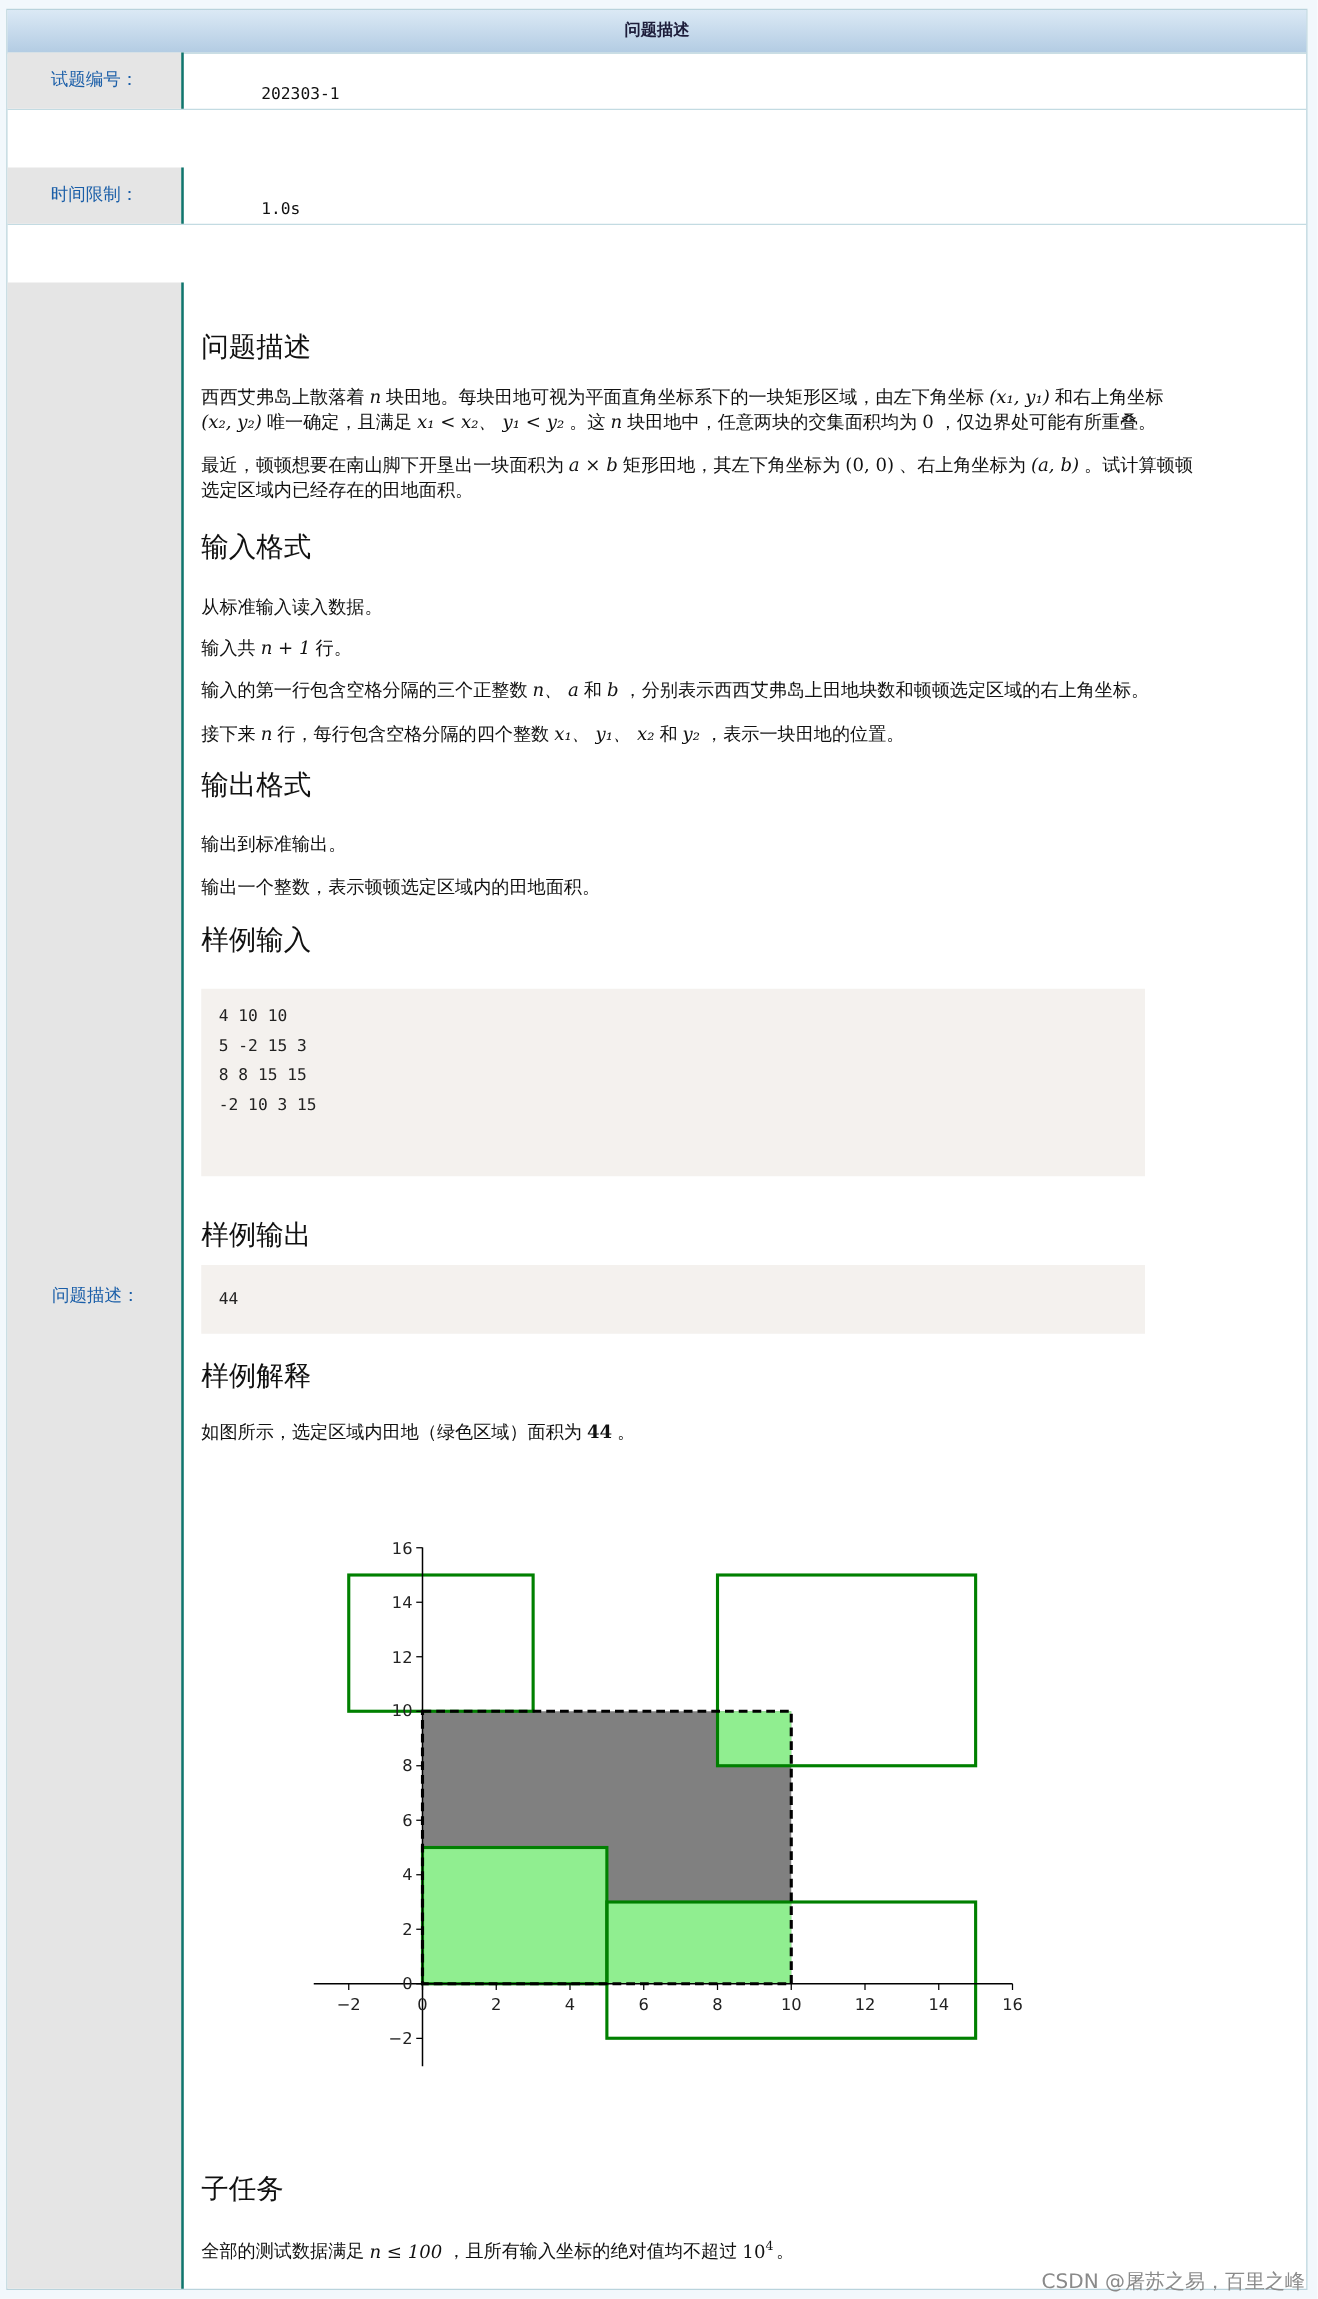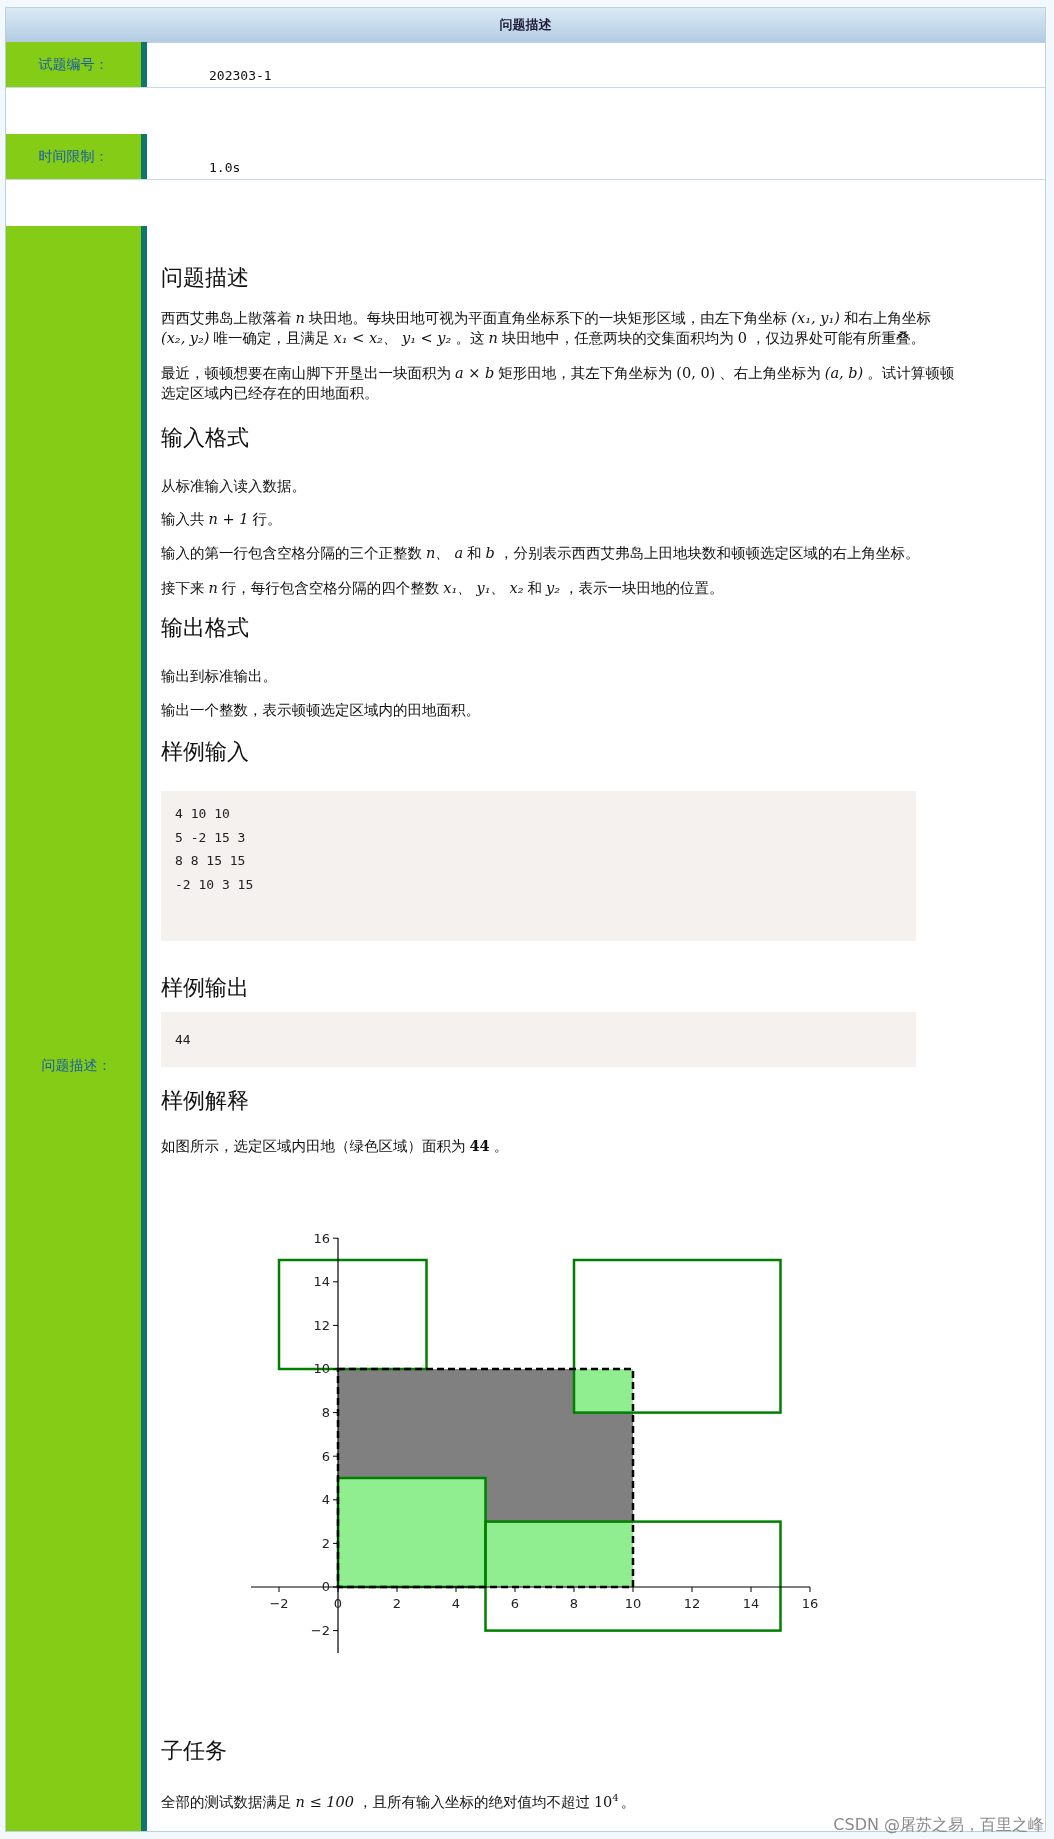--- a/index.html
+++ b/index.html
@@ -20,36 +20,36 @@
     border-bottom: 1px solid #b9d3dc;
     text-align: center; line-height: 34px;
     font-size: 13px; font-weight: bold; color: #1d1d3a;
   }
   .row {
     position: absolute; left: 0; right: 0; height: 46px;
     border-bottom: 1px solid #c3dbe2; box-sizing: border-box;
   }
   .label-cell {
     position: absolute; left: 0; top: 0; width: 141px; height: 100%;
-    background: #84cc16; border-right: 6px solid #0f766e; box-sizing: border-box;
+    background: #e5e5e5; border-right: 2px solid #0f766e; box-sizing: border-box;
     color: #1a5ea8; font-size: 14px; text-align: center;
   }
   .row .label-cell { line-height: 45px; }
   .value-cell {
     position: absolute; left: 155px; top: 11px; line-height: 45px;
     font-size: 13px; color: #111;
     font-family: "DejaVu Sans Mono", "Liberation Mono", monospace;
     margin-left: 48px;
   }
   .value-cell.cjk { font-family: "DejaVu Sans", sans-serif; font-size: 15px; }
   .desc-row {
     position: absolute; left: 0; right: 0; top: 218px; bottom: 0;
   }
   .desc-row .label-cell { height: 100%; }
-  .desc-label-text { position: absolute; left: 0; width: 141px; top: 802px; text-align: center; margin-top: 29px; }
+  .desc-label-text { position: absolute; left: 0; width: 141px; top: 802px; text-align: center; }
   .content { position: absolute; left: 155px; top: 0; width: 872px; }
   .h3 {
     position: absolute; left: 0;
     font-family: "DejaVu Serif", "Liberation Serif", serif;
     font-size: 22px; font-weight: normal; color: #111;
   }
   .p {
     position: absolute; left: 0; width: 870px;
     font-size: 14.5px; line-height: 20px; color: #111;
   }

